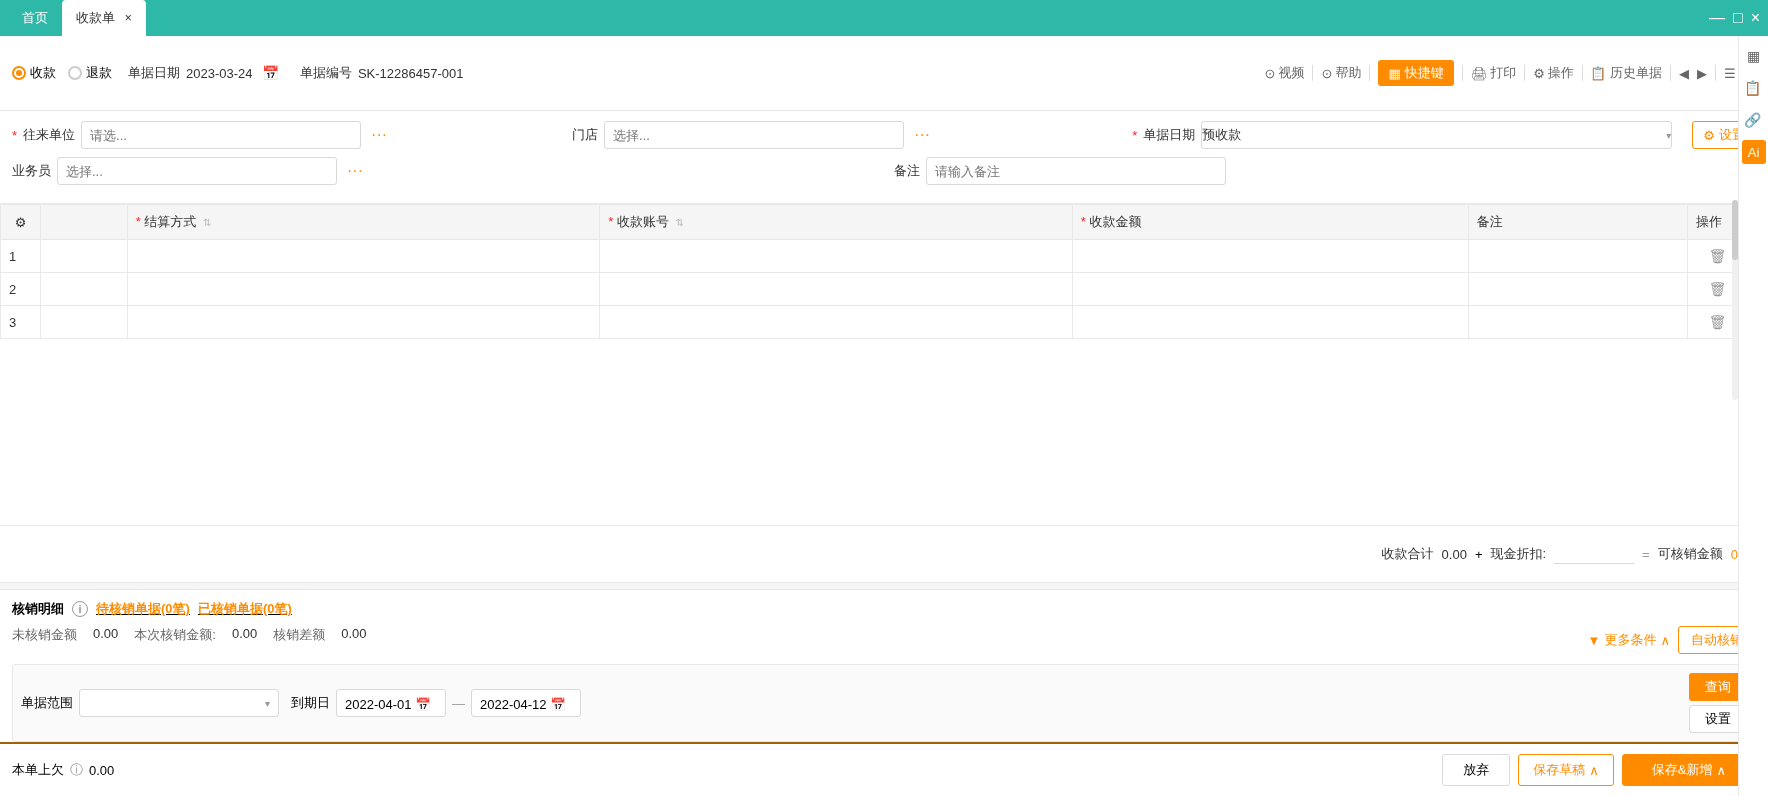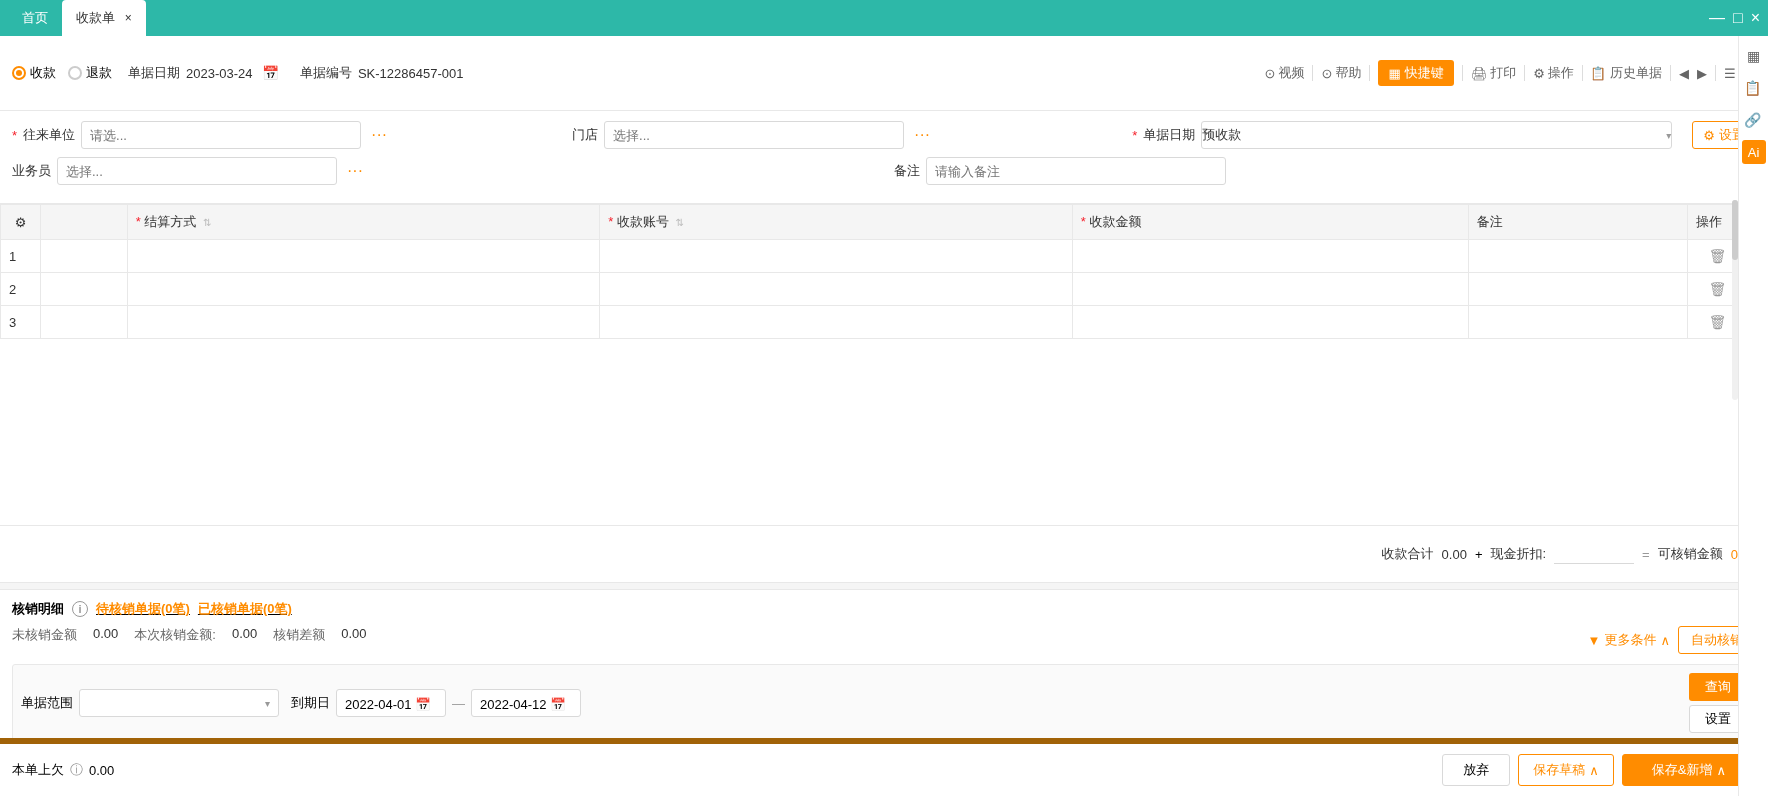--- a/index.html
+++ b/index.html
@@ -319,21 +319,21 @@
       overflow: auto;
       max-height: 120px;
     }
 
     
     .footer {
       display: flex;
       align-items: center;
       padding: 10px 12px;
       background: white;
-      border-top: 6px solid #a16207;
+      border-top: 2px solid #a16207;
       position: absolute;
       bottom: 0;
       left: 0;
       right: 0;
     }
     .footer-left { display: flex; align-items: center; gap: 6px; }
     .footer-right { margin-left: auto; display: flex; gap: 8px; }
     .btn-default {
       background: white;
       border: 1px solid #d9d9d9;

